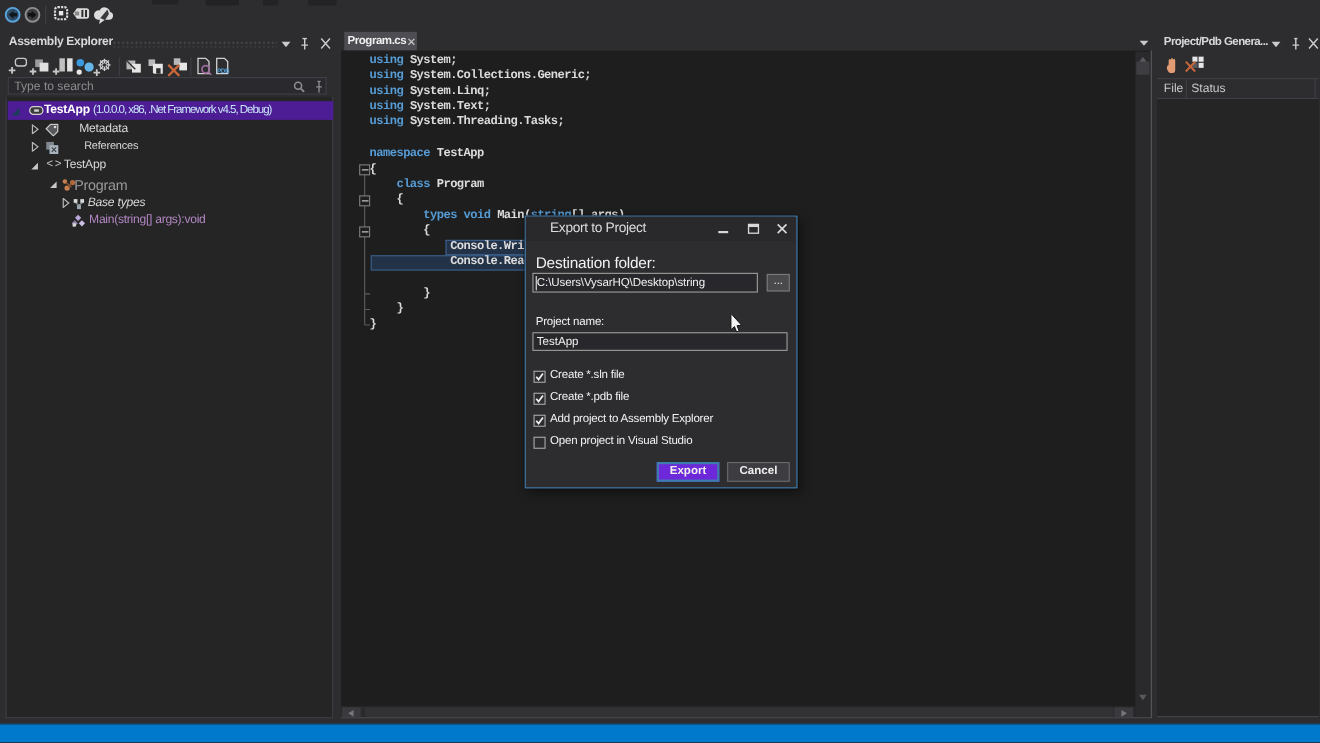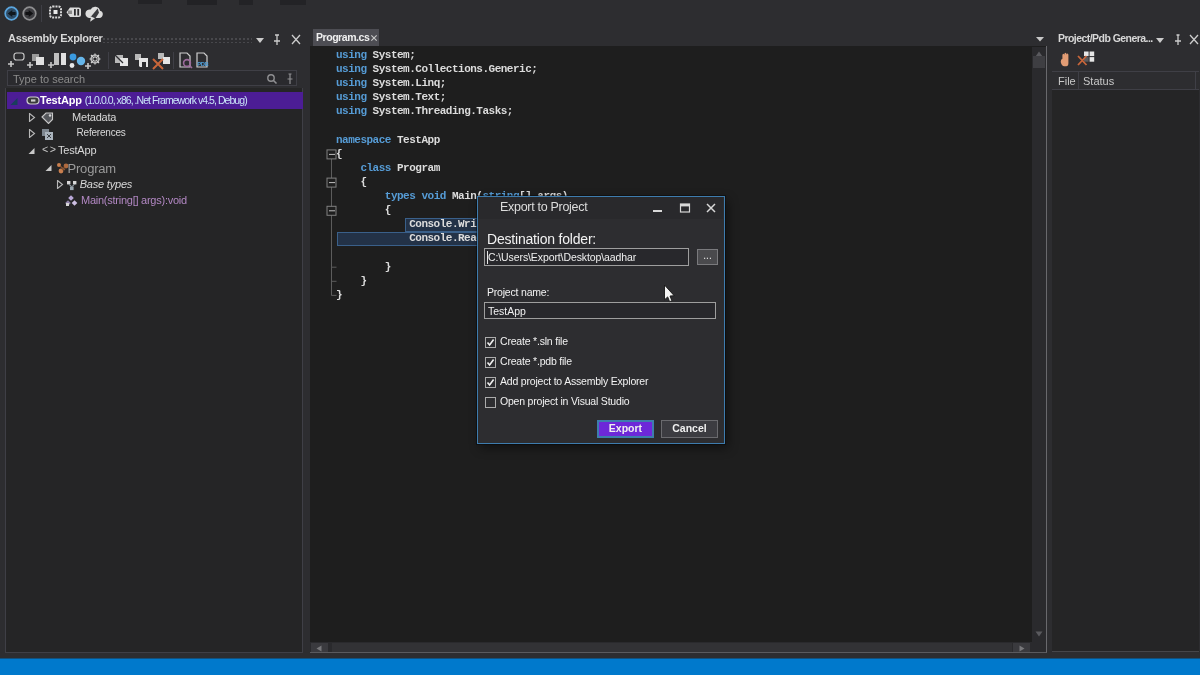--- a/index.html
+++ b/index.html
@@ -302,21 +302,21 @@
     <div class="abs" style="left:22px;top:3px;color:#dcdcdc;font-size:12.5px;letter-spacing:-0.3px;">Export to Project</div>
     <svg class="abs" style="left:173px;top:4px;" width="72" height="14" viewBox="0 0 72 14">
       <rect x="2" y="9" width="9" height="2" fill="#d8d8d8"></rect>
       <rect x="29.5" y="3" width="9" height="8" fill="none" stroke="#d8d8d8" stroke-width="1.2"></rect>
       <rect x="29.5" y="3" width="9" height="2.4" fill="#d8d8d8"></rect>
       <path d="M56 3 L64 11 M64 3 L56 11" stroke="#d8d8d8" stroke-width="1.5"></path>
     </svg>
   </div>
   <div class="abs" style="left:9px;top:34px;color:#f2f2f2;font-size:14px;letter-spacing:-0.2px;">Destination folder:</div>
   <div class="abs" style="left:6px;top:51px;width:205px;height:18px;background:#28282c;border:1px solid #9e9e9e;">
-    <div class="abs" style="left:3px;top:2px;color:#f0f0f0;font-size:10.5px;letter-spacing:-0.1px;">C:\Users\Export\Desktop\aadhar</div>
+    <div class="abs" style="left:3px;top:2px;color:#f0f0f0;font-size:10.5px;letter-spacing:-0.1px;">C:\Users\VysarHQ\Desktop\string</div>
     <div class="abs" style="left:2px;top:2px;width:1px;height:13px;background:#e8e8e8;"></div>
   </div>
   <div class="abs" style="left:219px;top:52px;width:21px;height:16px;background:#4a4a4d;border:1px solid #7a7a7d;color:#e8e8e8;font-size:10px;text-align:center;line-height:12px;">...</div>
   <div class="abs" style="left:9px;top:89px;color:#f2f2f2;font-size:10.5px;letter-spacing:-0.2px;">Project name:</div>
   <div class="abs" style="left:6px;top:105px;width:232px;height:17px;background:#28282c;border:1px solid #9e9e9e;">
     <div class="abs" style="left:3px;top:2px;color:#f0f0f0;font-size:10.5px;">TestApp</div>
   </div>
   <div id="cbs">
     <div class="abs" style="left:6.5px;top:139.5px;width:11px;height:11px;background:#2d2d30;border:1px solid #ababab;">
         <svg width="9" height="9" viewBox="0 0 9 9" style="position:absolute;left:0;top:0">

